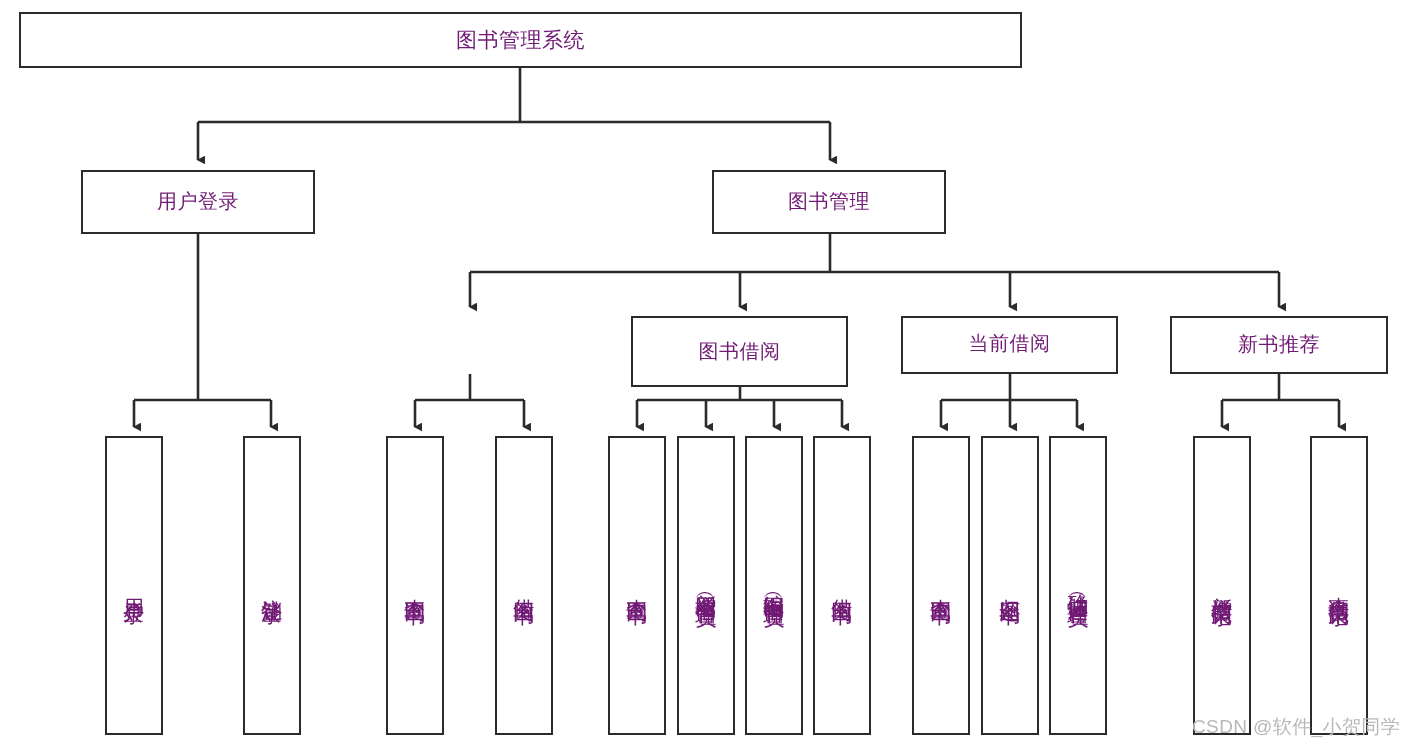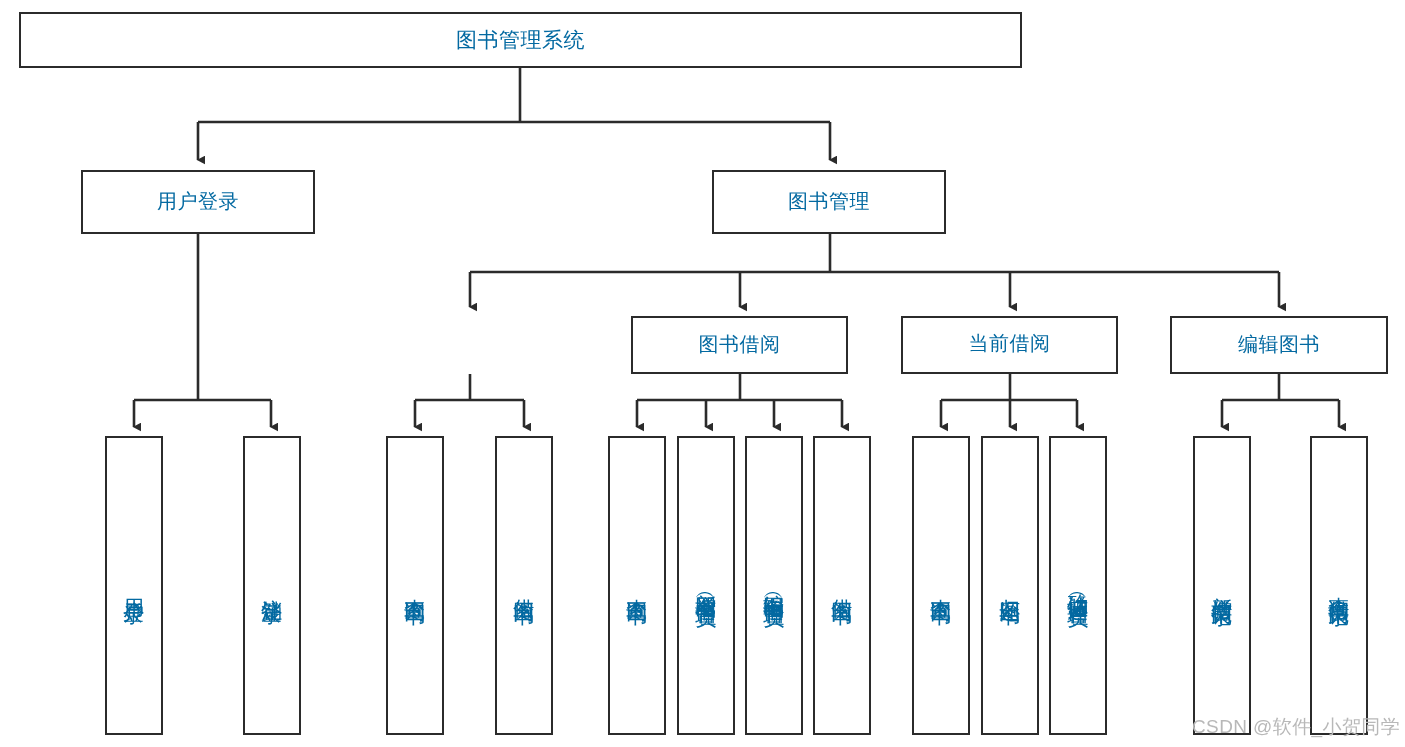--- a/index.html
+++ b/index.html
@@ -27,21 +27,21 @@
     pointer-events: none;
   }
   .node {
     position: absolute;
     box-sizing: border-box;
     background: #ffffff;
     border: 2px solid #2b2b2b;
     display: flex;
     align-items: center;
     justify-content: center;
-    color: #0369a1;
+    color: #701a75;
     z-index: 2;
   }
   .node .lbl {
     display: block;
     text-align: center;
     line-height: 1.18;
     letter-spacing: 0.5px;
   }
   .node.root .lbl { font-size: 21px; }
   .node.level2 .lbl { font-size: 20px; }
@@ -132,28 +132,28 @@
     <span class="lbl">图书管理系统</span>
   </div>
 
   <div class="node level2" style="left:81px; top:170px; width:234px; height:64px;">
     <span class="lbl">用户登录</span>
   </div>
   <div class="node level2" style="left:712px; top:170px; width:234px; height:64px;">
     <span class="lbl">图书管理</span>
   </div>
 
-  <div class="node level3" style="left:631px; top:316px; width:217px; height:58px;">
+  <div class="node level3" style="left:631px; top:316px; width:217px; height:71px;">
     <span class="lbl">图书借阅</span>
   </div>
   <div class="node level3" style="left:901px; top:316px; width:217px; height:58px;font-family:Liberation Mono, monospace;">
     <span class="lbl">当前借阅</span>
   </div>
   <div class="node level3" style="left:1170px; top:316px; width:218px; height:58px;">
-    <span class="lbl">编辑图书</span>
+    <span class="lbl">新书推荐</span>
   </div>
 
   <div class="node leaf" style="left:105px; top:436px; width:58px; height:299px;">
     <span class="lbl">用户登录</span>
   </div>
   <div class="node leaf" style="left:243px; top:436px; width:58px; height:299px;">
     <span class="lbl">注销登录</span>
   </div>
 
   <div class="node leaf" style="left:386px; top:436px; width:58px; height:299px;">

